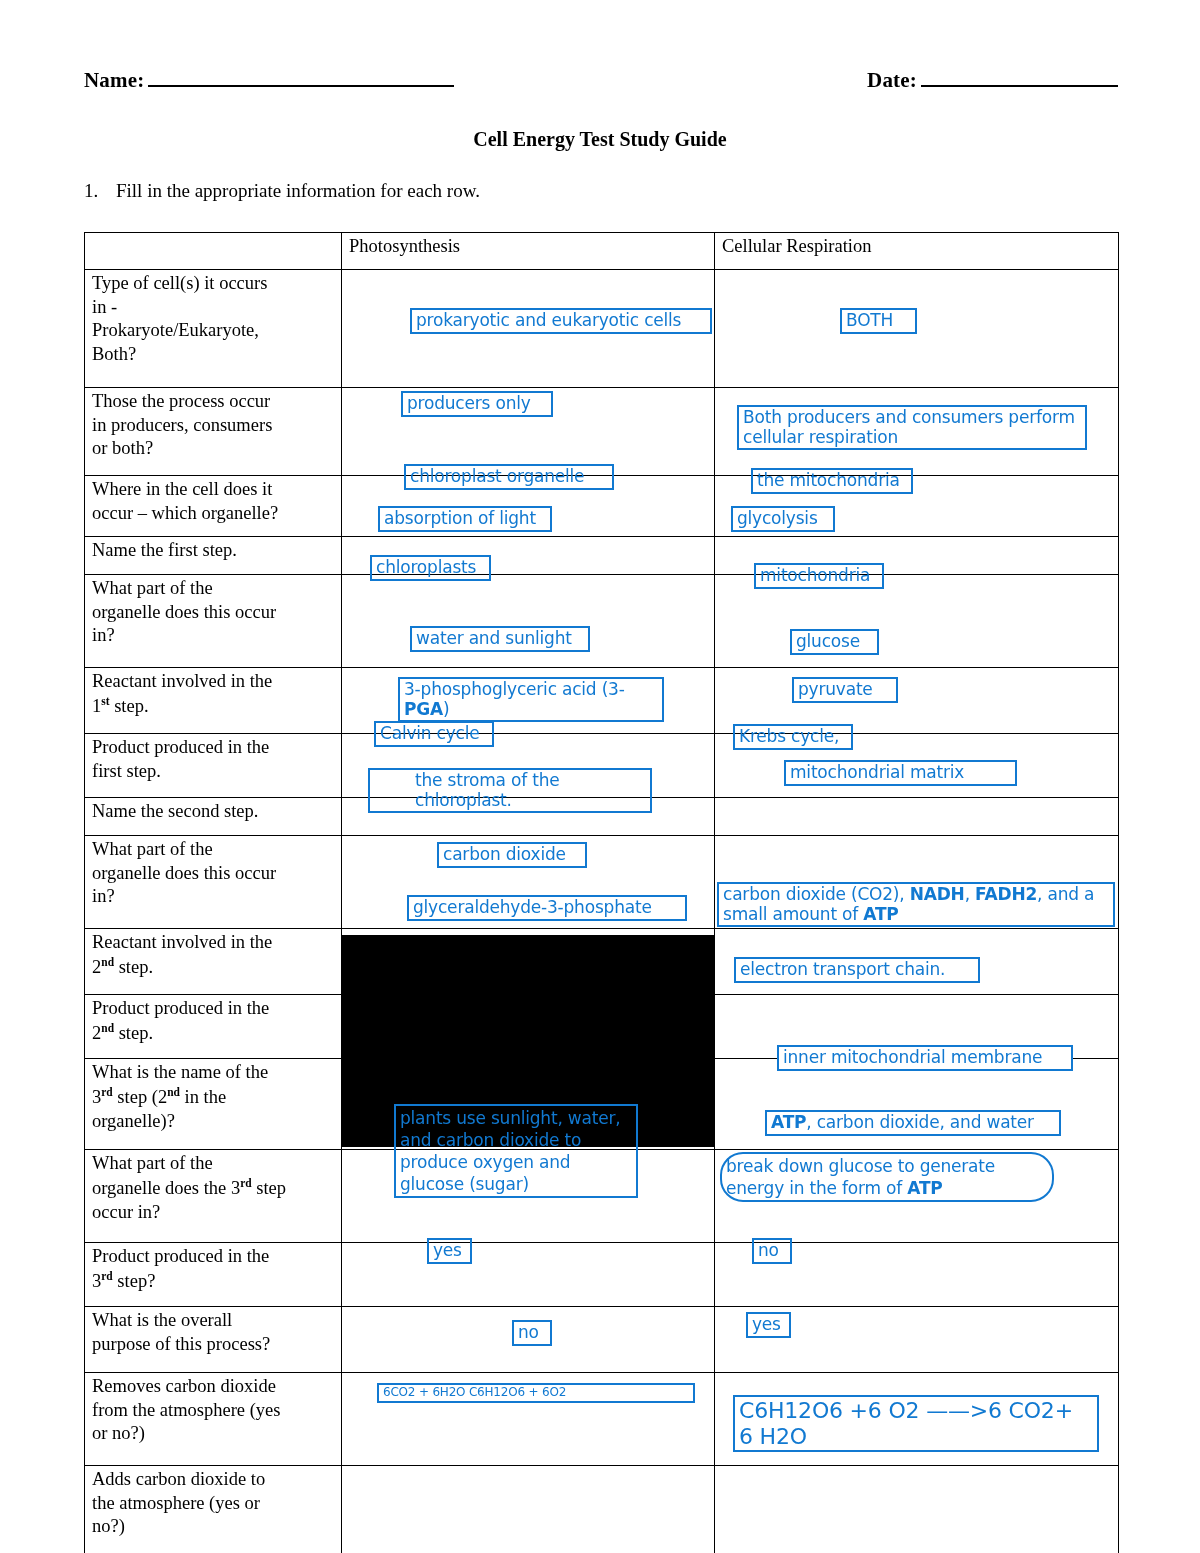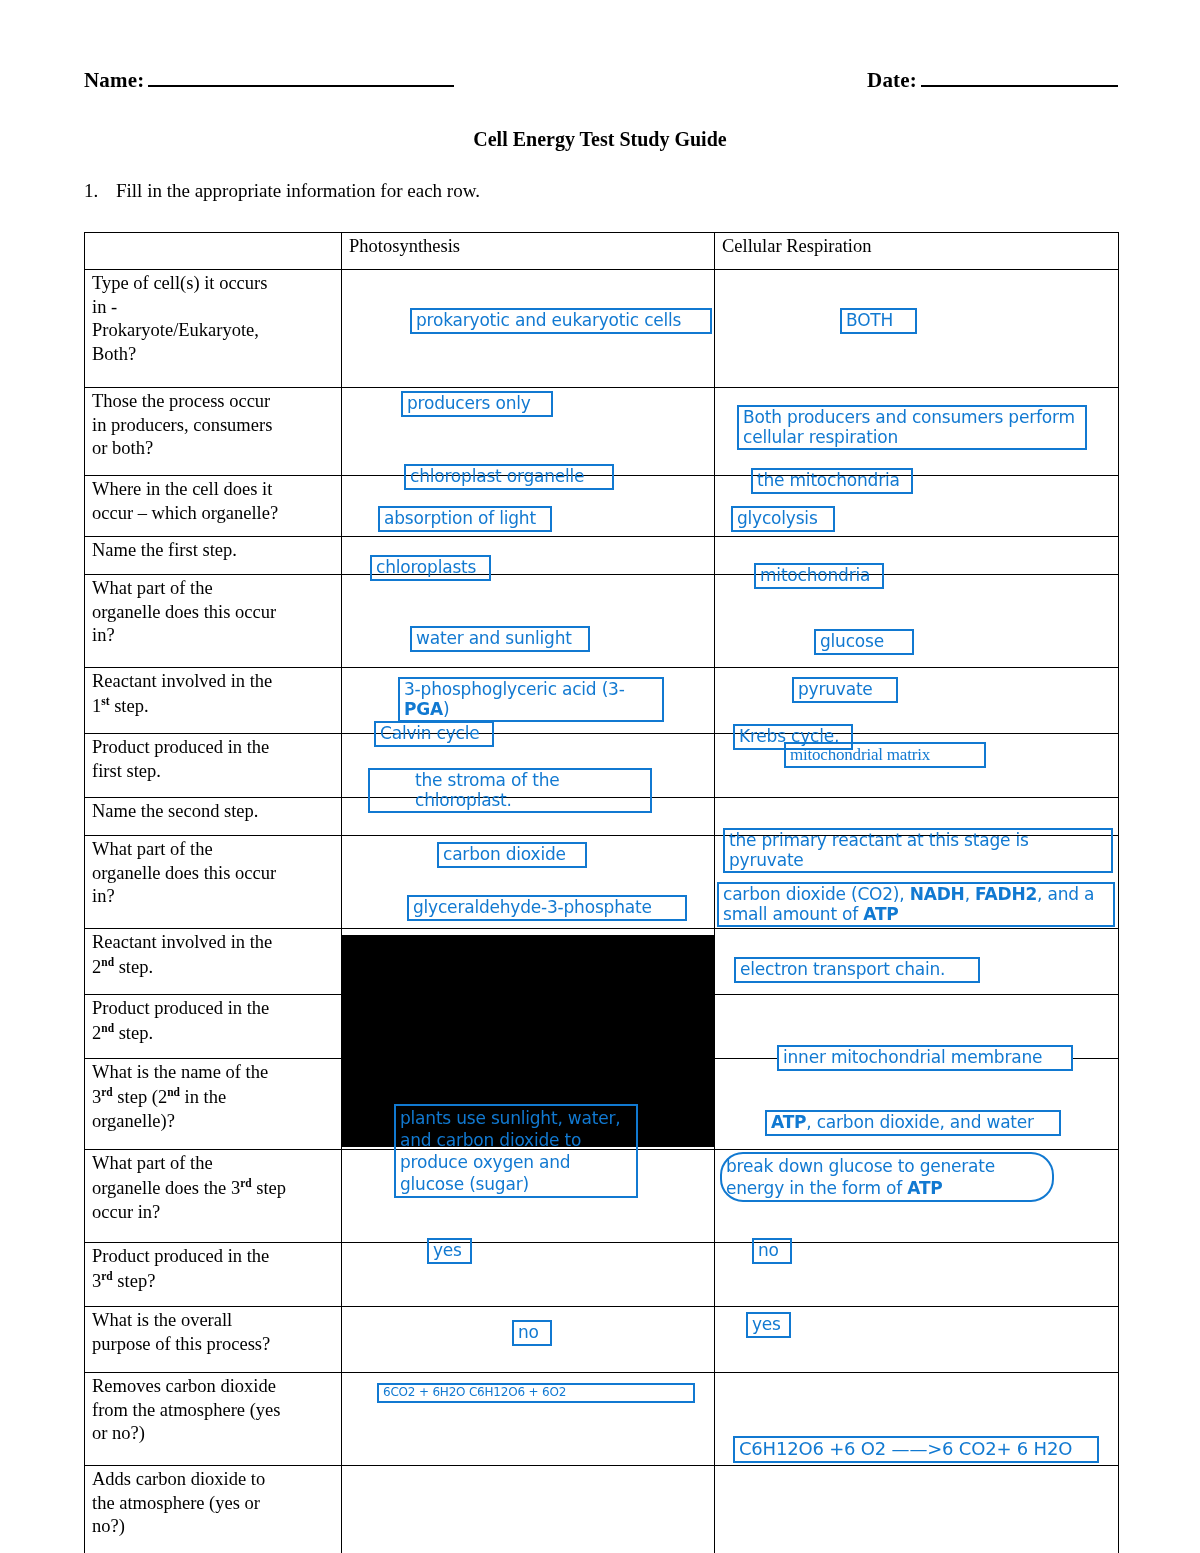--- a/index.html
+++ b/index.html
@@ -259,33 +259,32 @@
   <div class="ann" style="left:404px; top:464px; width:210px;">chloroplast organelle</div>
   <div class="ann" style="left:751px; top:468px; width:162px;">the mitochondria</div>
 
   <div class="ann" style="left:378px; top:506px; width:174px;">absorption of light</div>
   <div class="ann" style="left:731px; top:506px; width:104px;">glycolysis</div>
 
   <div class="ann" style="left:370px; top:555px; width:121px;">chloroplasts</div>
   <div class="ann" style="left:754px; top:563px; width:130px;">mitochondria</div>
 
   <div class="ann" style="left:410px; top:626px; width:180px;">water and sunlight</div>
-  <div class="ann" style="left:790px; top:629px; width:100px;margin-left:24px;">glucose</div>
+  <div class="ann" style="left:790px; top:629px; width:89px;">glucose</div>
 
   <div class="ann" style="left:398px; top:677px; width:266px;">3-phosphoglyceric acid (3-<b>PGA</b>)</div>
   <div class="ann" style="left:792px; top:677px; width:106px;">pyruvate</div>
 
   <div class="ann" style="left:374px; top:721px; width:120px;">Calvin cycle</div>
   <div class="ann" style="left:733px; top:724px; width:120px;">Krebs cycle,</div>
 
   <div class="ann" style="left:368px; top:768px; width:284px;padding-left:45px;">the stroma of the chloroplast.</div>
-  <div class="ann" style="left:784px; top:742px; width:202px;font-family:Liberation Serif, serif;">mitochondrial matrix</div>
+  <div class="ann" style="left:784px; top:760px; width:233px;">mitochondrial matrix</div>
 
   <div class="ann" style="left:437px; top:842px; width:150px;">carbon dioxide</div>
-  <div class="ann" style="left:723px; top:828px; width:390px;">the primary reactant at this stage is pyruvate</div>
 
   <div class="ann" style="left:407px; top:895px; width:280px;">glyceraldehyde-3-phosphate</div>
   <div class="ann" style="left:717px; top:882px; width:398px;">carbon dioxide (CO2), <b>NADH</b>, <b>FADH2</b>, and a small amount of <b>ATP</b></div>
 
   <div class="ann opaque" style="left:734px; top:957px; width:246px;">electron transport chain.</div>
 
   <div class="ann opaque" style="left:777px; top:1045px; width:296px;">inner mitochondrial membrane</div>
 
   <div class="ann opaque" style="left:765px; top:1110px; width:296px;"><b>ATP</b>, carbon dioxide, and water</div>
 
@@ -293,15 +292,15 @@
   <div class="ann opaque" style="left:720px; top:1152px; width:334px; line-height:1.30;border-radius:23px;">break down glucose to generate
 energy in the form of <b>ATP</b></div>
 
   <div class="ann" style="left:427px; top:1238px; width:45px;">yes</div>
   <div class="ann" style="left:752px; top:1238px; width:40px;">no</div>
 
   <div class="ann" style="left:512px; top:1320px; width:40px;">no</div>
   <div class="ann" style="left:746px; top:1312px; width:45px;">yes</div>
 
   <div class="ann" style="left:377px; top:1383px; width:318px; font-size:12px;">6CO2 + 6H2O  C6H12O6 + 6O2</div>
-  <div class="ann" style="left:733px; top:1436px; width:366px; font-size:18px;">C6H12O6 +6 O2 ——&gt;6 CO2+ 6 H2O</div>
+  <div class="ann" style="left:733px; top:1395px; width:366px; font-size:22px;">C6H12O6 +6 O2 ——&gt;6 CO2+ 6 H2O</div>
 
 </div>
 
 </body></html>

